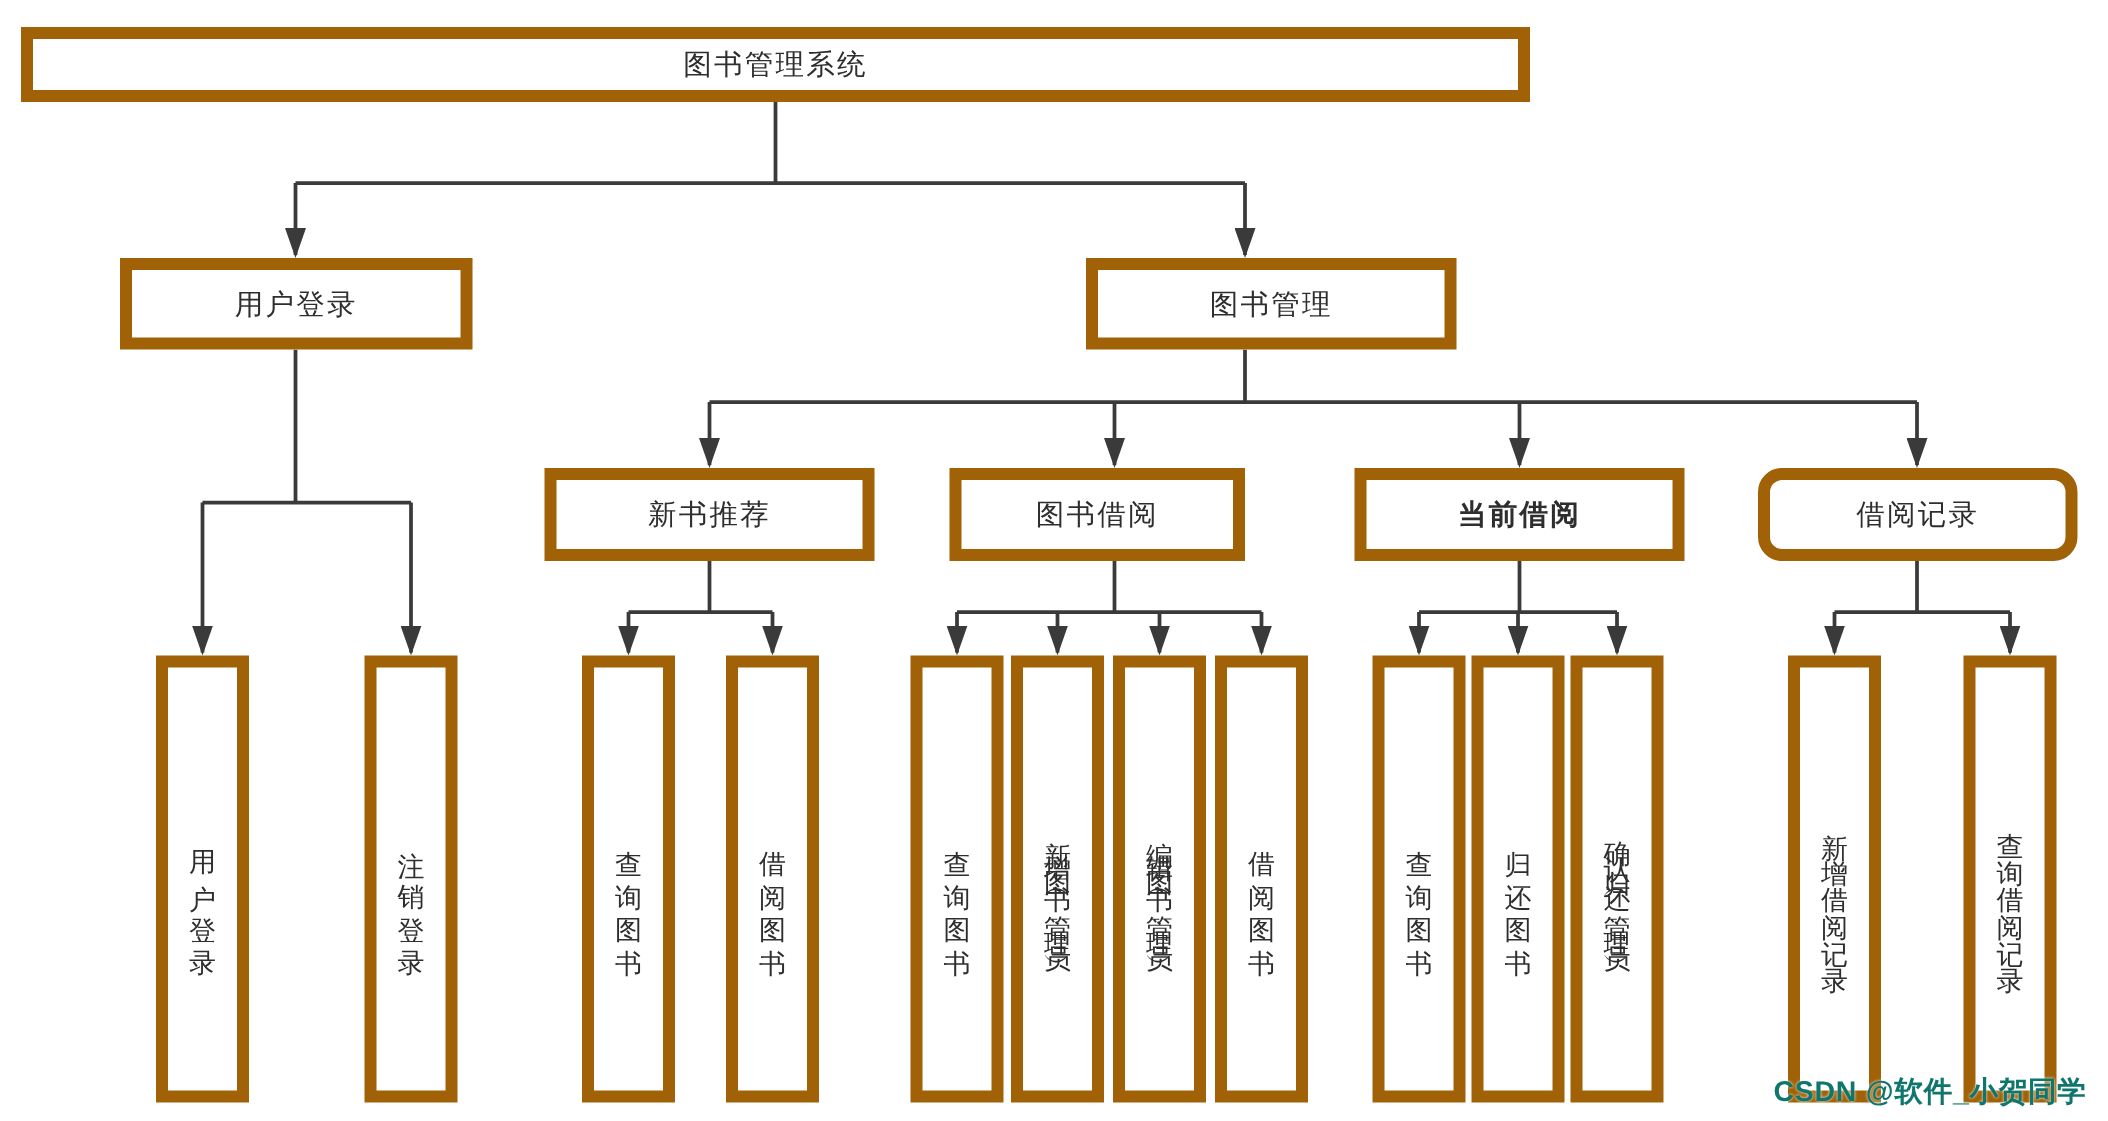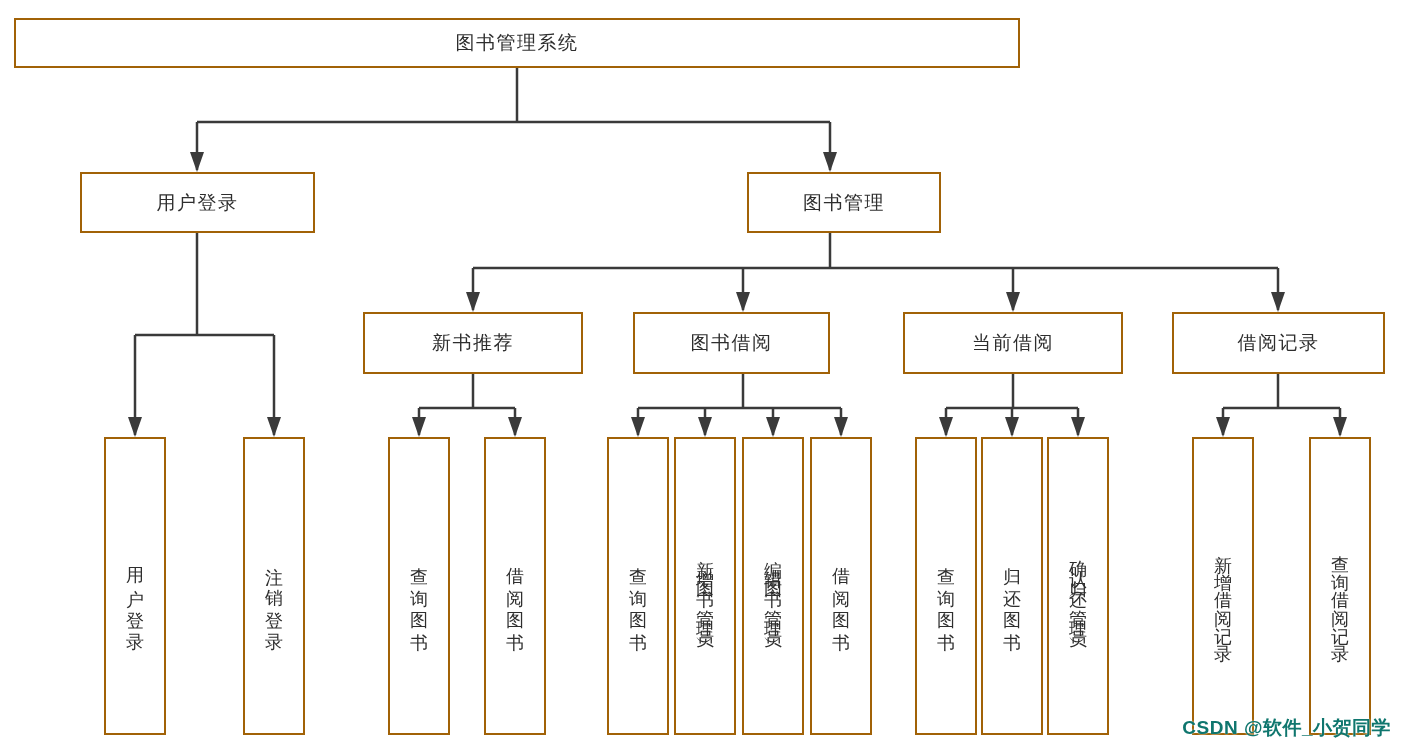--- a/index.html
+++ b/index.html
@@ -8,21 +8,21 @@
     width:1405px;height:747px;
     background:#ffffff;
     font-family:"Liberation Sans","DejaVu Sans",sans-serif;
     color:#2e2e2e;
     overflow:hidden;
   }
   svg.connectors{position:absolute;left:0;top:0;z-index:0;}
   .node{
     position:absolute;
     box-sizing:border-box;
-    border:2px solid #a16207;
+    border:8px solid #a16207;
     background:#ffffff;
     display:flex;
     align-items:center;
     justify-content:center;
     z-index:1;
     text-align:center;
   }
   .h{font-size:19px;letter-spacing:1.5px;}
   .v{
     writing-mode:vertical-rl;
@@ -96,26 +96,26 @@
       <path d="M1278,374 V408"></path>
       <path d="M1223,408 H1340"></path>
       <line x1="1223" y1="408" x2="1223" y2="435" marker-end="url(#ah)"></line>
       <line x1="1340" y1="408" x2="1340" y2="435" marker-end="url(#ah)"></line>
     </g>
   </svg>
 
   <div class="node h" style="left:14px;top:18px;width:1006px;height:50px;">图书管理系统</div>
 
   <div class="node h" style="left:80px;top:172px;width:235px;height:61px;">用户登录</div>
-  <div class="node h" style="left:747px;top:172px;width:194px;height:61px;">图书管理</div>
+  <div class="node h" style="left:724px;top:172px;width:247px;height:61px;">图书管理</div>
 
   <div class="node h" style="left:363px;top:312px;width:220px;height:62px;">新书推荐</div>
   <div class="node h" style="left:633px;top:312px;width:197px;height:62px;">图书借阅</div>
-  <div class="node h" style="left:903px;top:312px;width:220px;height:62px;">当前借阅</div>
-  <div class="node h" style="left:1172px;top:312px;width:213px;height:62px;">借阅记录</div>
+  <div class="node h" style="left:903px;top:312px;width:220px;height:62px;font-weight:bold;">当前借阅</div>
+  <div class="node h" style="left:1172px;top:312px;width:213px;height:62px;border-radius:16px;">借阅记录</div>
 
   <div class="node v ls-a" style="left:104px;top:437px;width:62px;height:298px;">用户登录</div>
   <div class="node v ls-a" style="left:243px;top:437px;width:62px;height:298px;">注销登录</div>
 
   <div class="node v ls-a" style="left:388px;top:437px;width:62px;height:298px;">查询图书</div>
   <div class="node v ls-a" style="left:484px;top:437px;width:62px;height:298px;">借阅图书</div>
 
   <div class="node v ls-a" style="left:607px;top:437px;width:62px;height:298px;">查询图书</div>
   <div class="node v ls-c" style="left:674px;top:437px;width:62px;height:298px;">新增图书（管理员）</div>
   <div class="node v ls-c" style="left:742px;top:437px;width:62px;height:298px;">编辑图书（管理员）</div>

